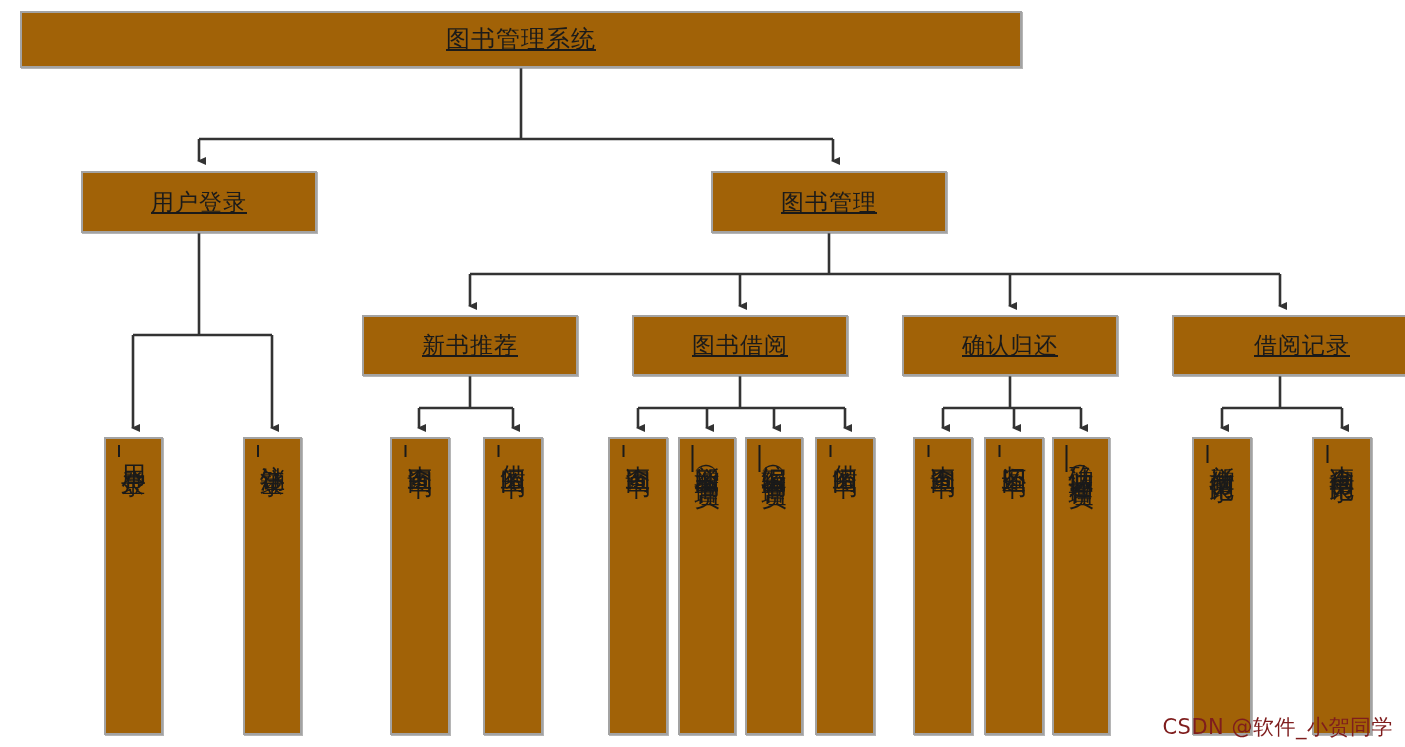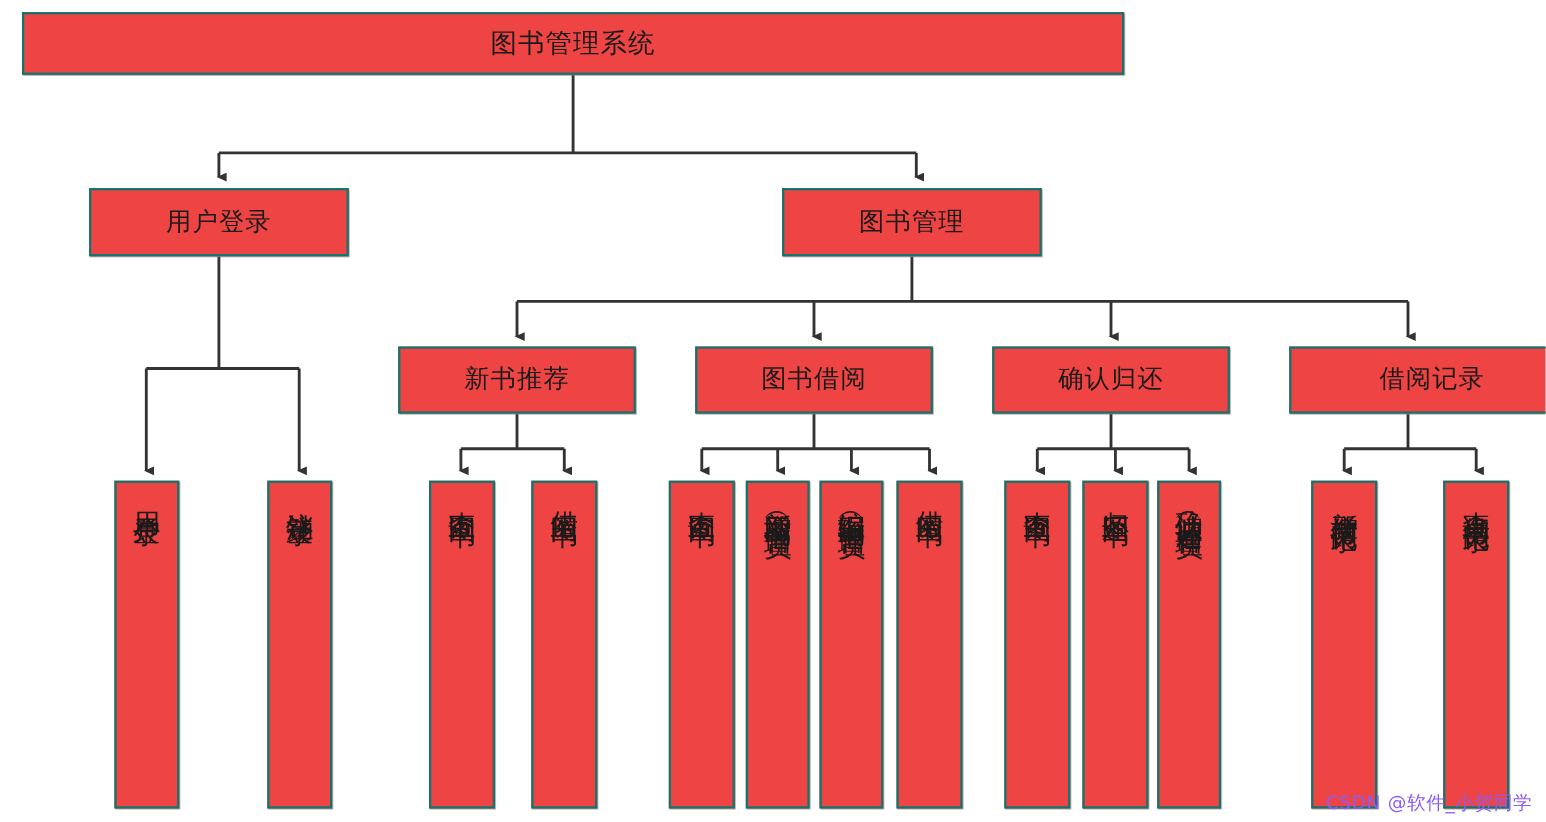--- a/index.html
+++ b/index.html
@@ -27,28 +27,29 @@
     position: absolute;
     left: 0;
     top: 0;
     width: 1405px;
     height: 747px;
     pointer-events: none;
   }
   .node {
     position: absolute;
     box-sizing: border-box;
-    background: #ef4444;
-    border: 2px solid #0f766e;
+    background: #a16207;
+    border: 2px solid #a3a3a3;
     box-shadow: 1px 1px 0 rgba(120,120,120,0.55);
     display: flex;
     align-items: center;
     justify-content: center;
     text-align: center;
     z-index: 2;
+    text-decoration: underline;
   }
   .node-label {
     display: block;
     line-height: 1.15;
     letter-spacing: 1px;
     color: #1a1a1a;
   }
   
   .node.horiz .node-label {
     font-size: 23px;
@@ -68,22 +69,22 @@
     text-orientation: upright;
     font-size: 25px;
     line-height: 1.0;
     letter-spacing: 3px;
     white-space: nowrap;
   }
   #watermark {
     position: absolute;
     right: 12px;
     bottom: 6px;
-    font-size: 17px;
-    color: #8b5cf6;
+    font-size: 21px;
+    color: #7f1d1d;
     letter-spacing: 0.5px;
     z-index: 5;
     white-space: nowrap;
   }
 </style>
 </head>
 <body>
 
 <div id="diagram-root">
 

